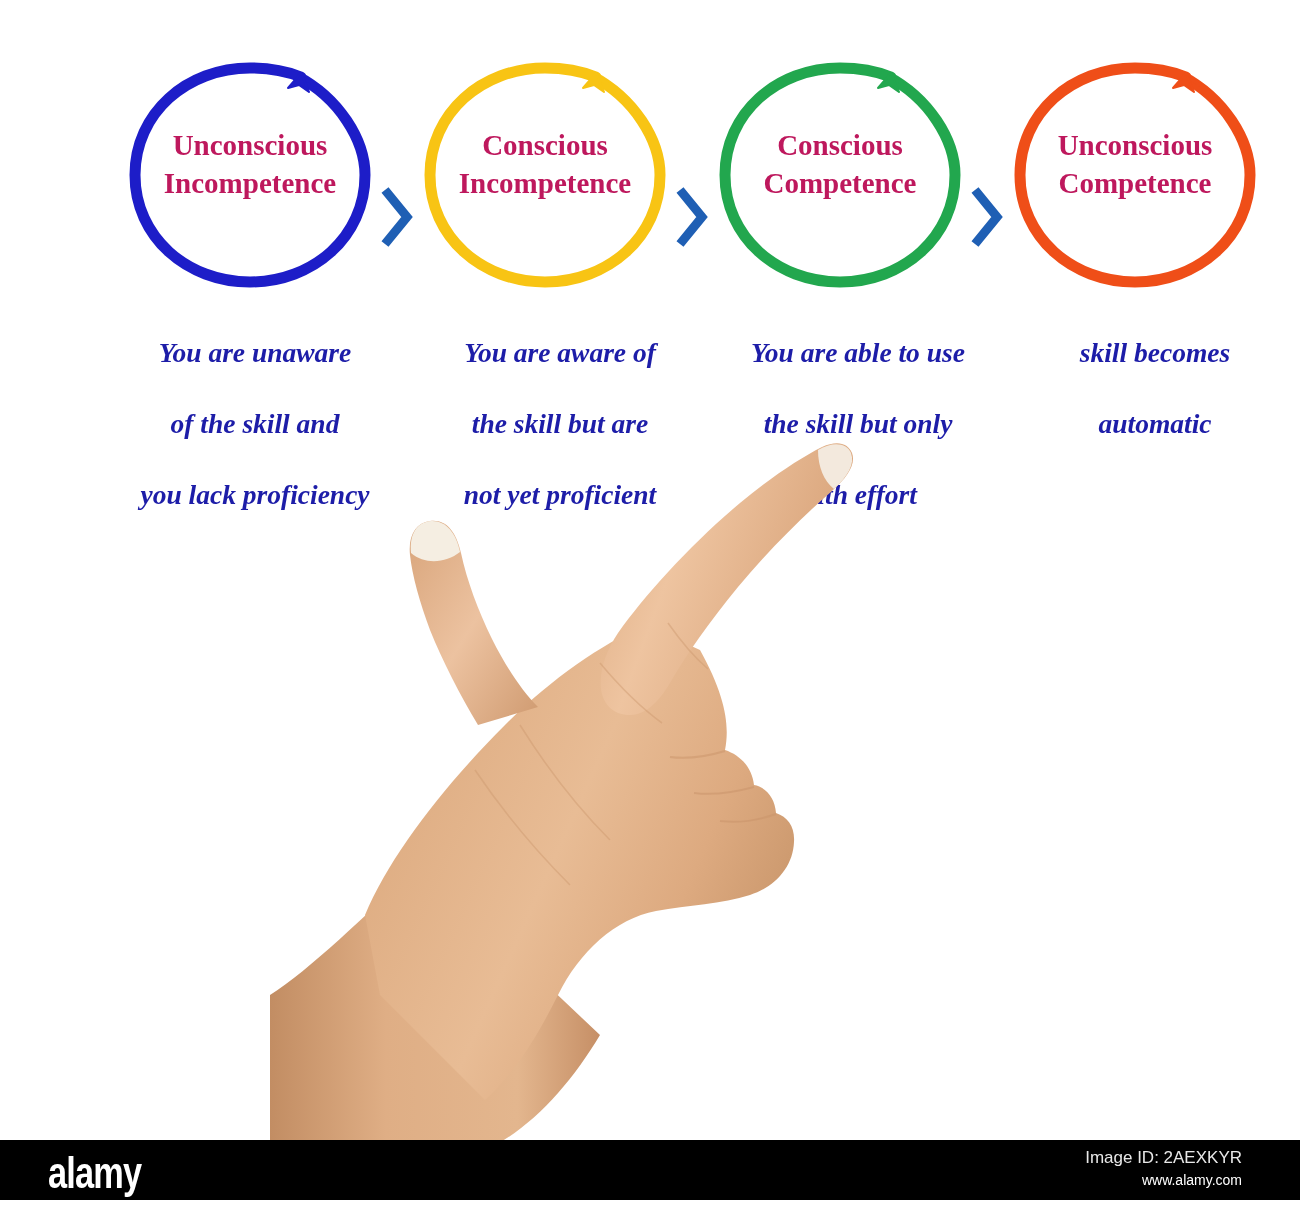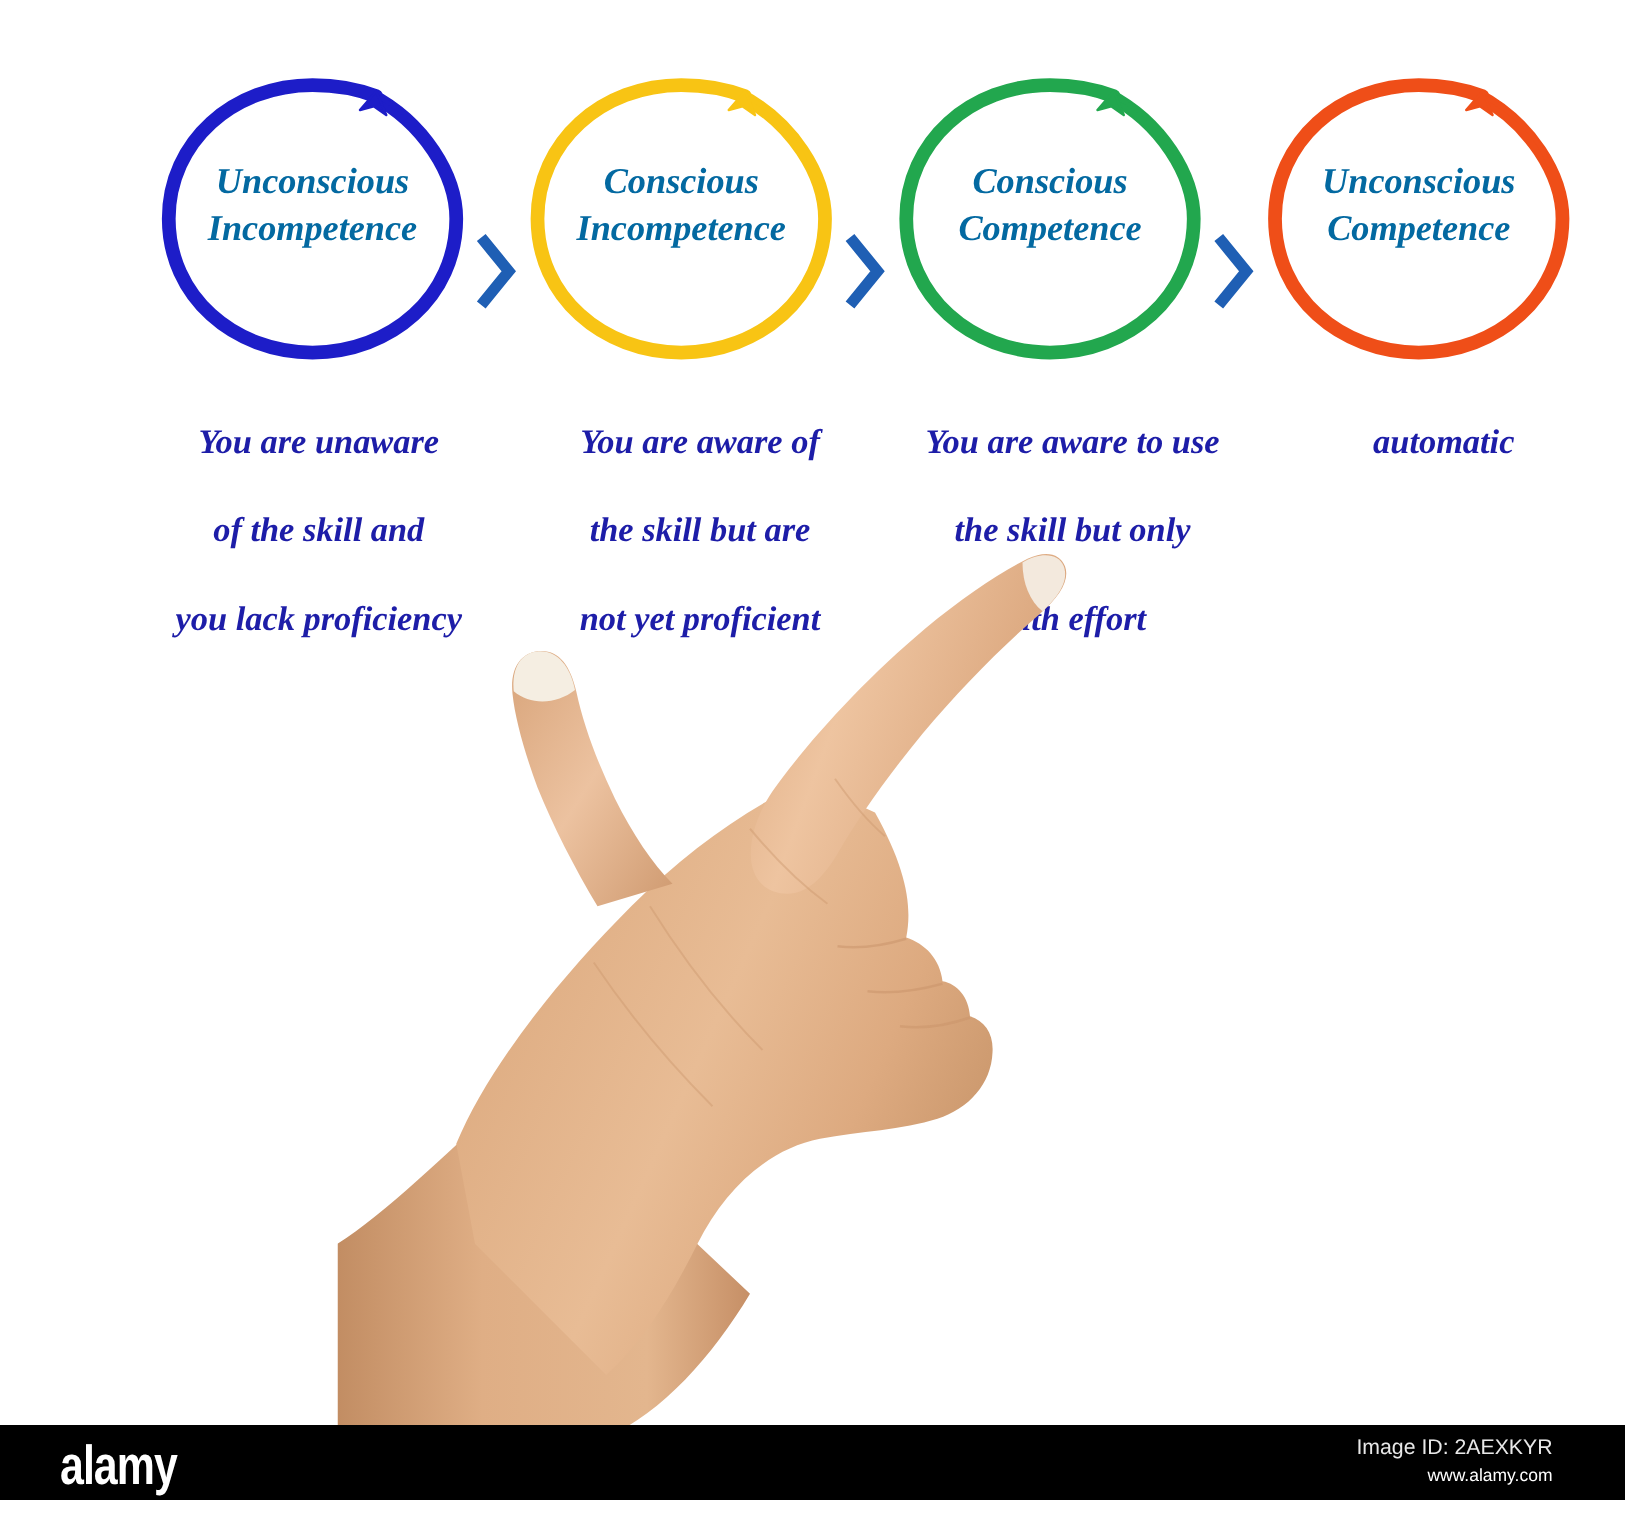--- a/index.html
+++ b/index.html
@@ -54,22 +54,21 @@
   .node-label {
     position: absolute;
     left: 10px;
     top: 0;
     width: 230px;
     height: 250px;
     display: flex;
     flex-direction: column;
     align-items: center;
     justify-content: center;
-    color: #0369a1;
-    font-style: italic;
+    color: #be185d;
     font-weight: bold;
     font-size: 29px;
     line-height: 1.30;
     text-align: center;
     letter-spacing: 0px;
     pointer-events: none;
   }
   .node-label span { display: block; white-space: nowrap; }
 
   
@@ -276,25 +275,26 @@
       <span>You are unaware</span>
       <span>of the skill and</span>
       <span>you lack proficiency</span>
     </div>
     <div class="caption p1">
       <span>You are aware of</span>
       <span>the skill but are</span>
       <span>not yet proficient</span>
     </div>
     <div class="caption p2">
-      <span>You are aware to use</span>
+      <span>You are able to use</span>
       <span>the skill but only</span>
       <span>with effort</span>
     </div>
     <div class="caption p3">
+      <span>skill becomes</span>
       <span>automatic</span>
     </div>
   </div>
 
   <div class="hand-photo">
     <svg viewBox="0 0 650 755">
       <defs>
         <linearGradient id="skin" x1="0" y1="0" x2="1" y2="0.5">
           <stop offset="0%" stop-color="#cf9b70"></stop>
           <stop offset="22%" stop-color="#dfae84"></stop>

